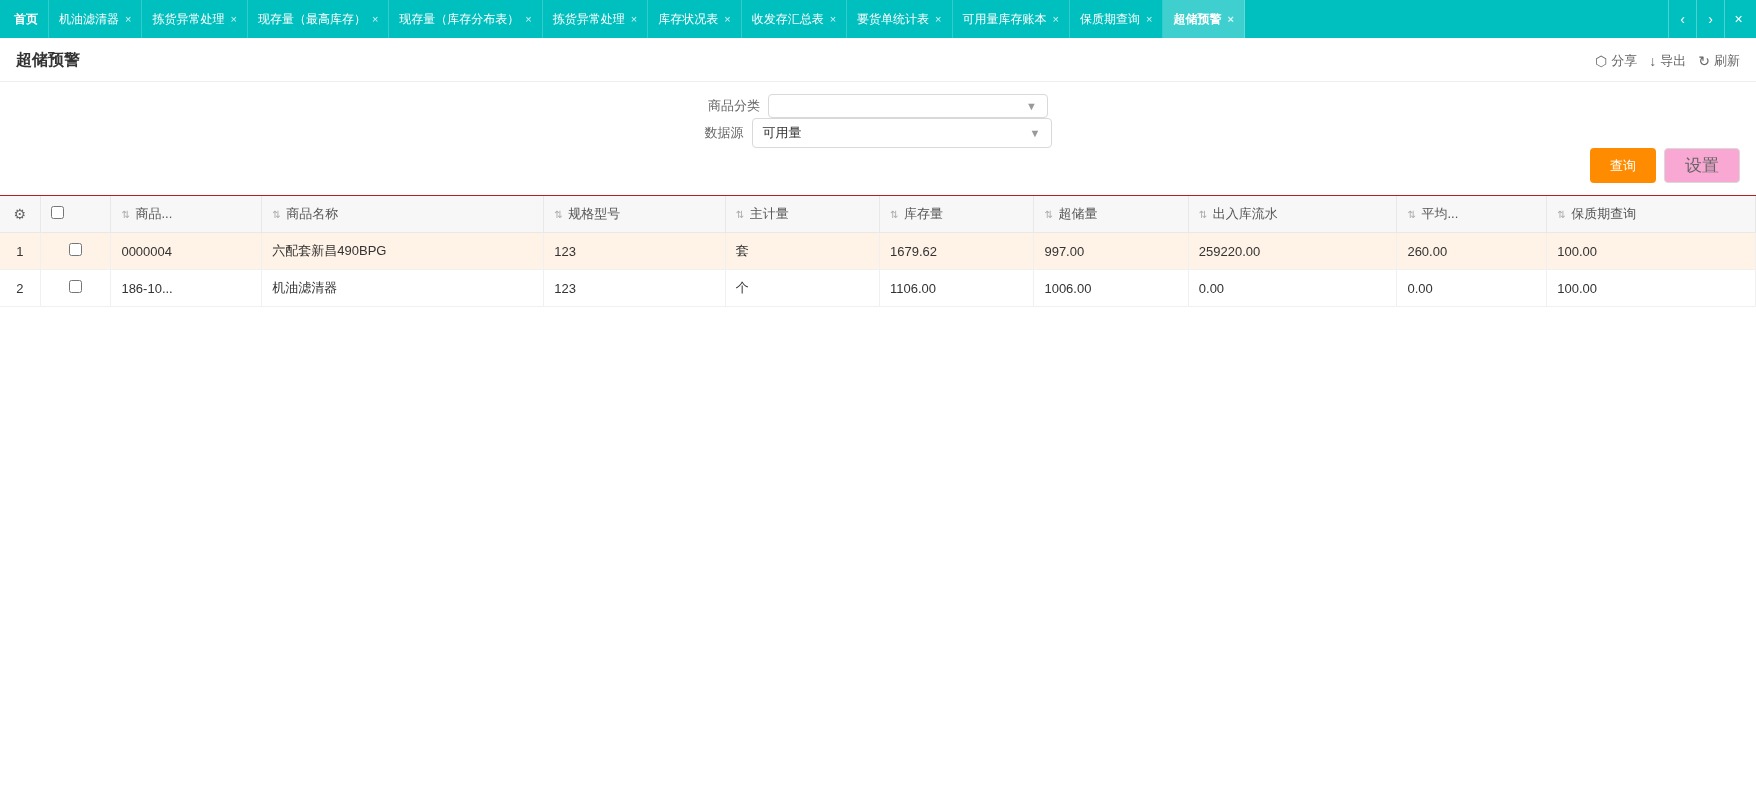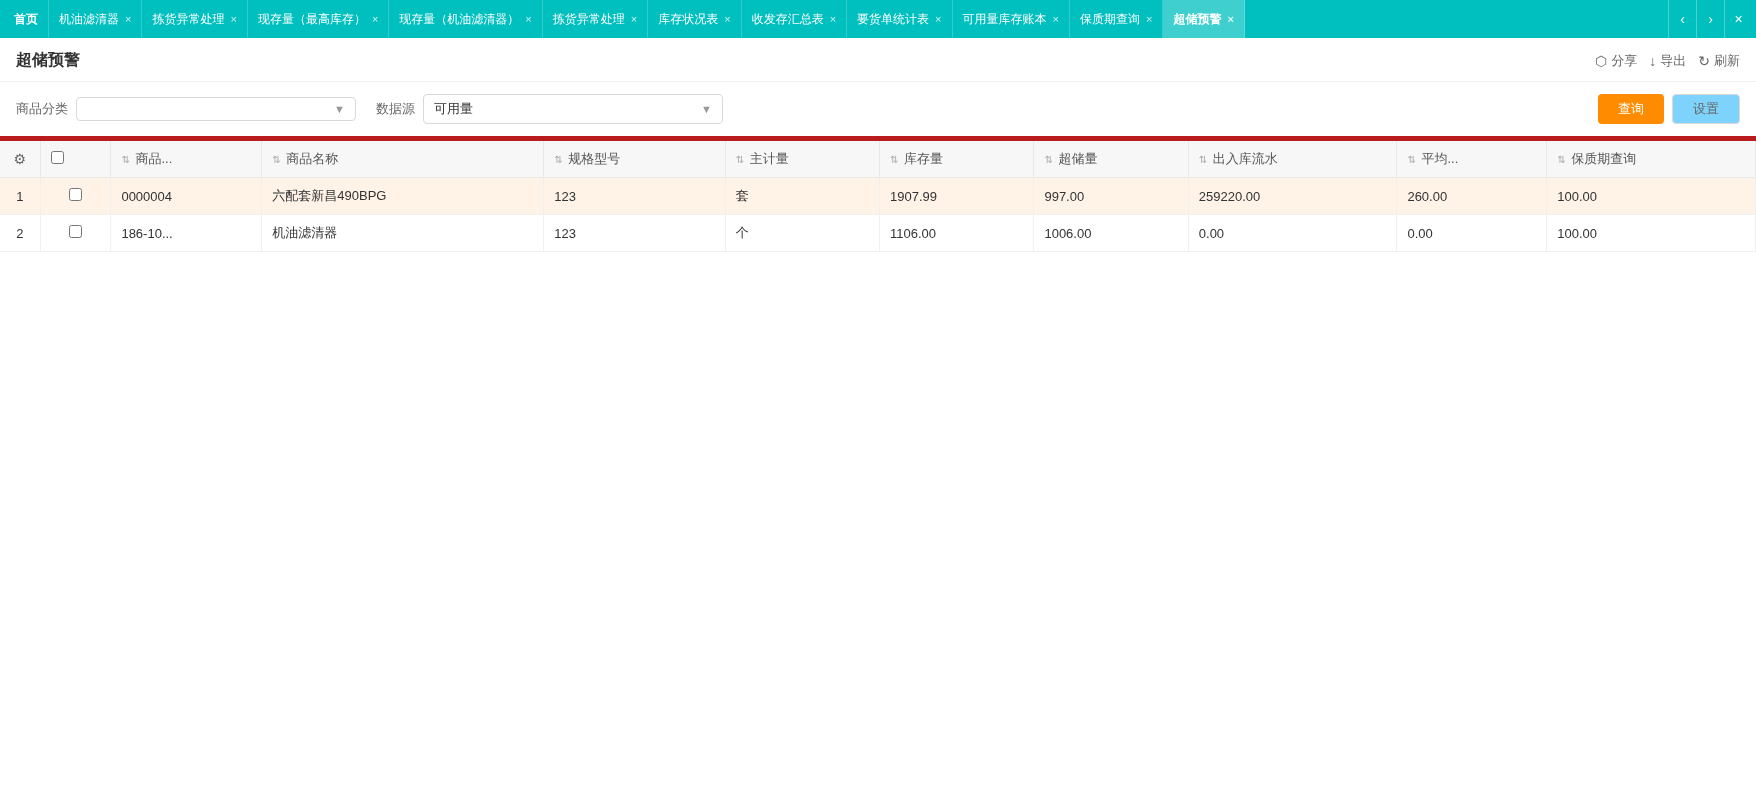--- a/index.html
+++ b/index.html
@@ -87,22 +87,22 @@
     }
     .header-action-icon {
       font-size: 14px;
     }
 
     
     .filter-area {
       display: flex;
       align-items: center;
       padding: 12px 16px;
-      gap: 20px;
-      border-bottom: 5px solid #b91c1c;
+      border-bottom: 1px solid #b91c1c;
+      flex-direction: column;
     }
     .filter-item {
       display: flex;
       align-items: center;
       gap: 8px;
     }
     .filter-label {
       color: #666;
       font-size: 13px;
       white-space: nowrap;
@@ -139,26 +139,26 @@
     .btn-query {
       background: #ff8c00;
       color: #fff;
       border: none;
       border-radius: 4px;
       padding: 6px 20px;
       font-size: 13px;
       cursor: pointer;
     }
     .btn-settings {
-      background: #7dd3fc;
+      background: #f9a8d4;
       color: #666;
       border: 1px solid #d9d9d9;
       border-radius: 4px;
       padding: 5px 20px;
-      font-size: 13px;
+      font-size: 17px;
       cursor: pointer;
     }
 
     
     .table-container {
       padding: 0;
     }
     .data-table {
       width: 100%;
       border-collapse: collapse;
@@ -237,21 +237,21 @@
   </div>
   <div class="nav-tab">
     <span>拣货异常处理</span>
     <span class="close-x">×</span>
   </div>
   <div class="nav-tab">
     <span>现存量（最高库存）</span>
     <span class="close-x">×</span>
   </div>
   <div class="nav-tab">
-    <span>现存量（机油滤清器）</span>
+    <span>现存量（库存分布表）</span>
     <span class="close-x">×</span>
   </div>
   <div class="nav-tab">
     <span>拣货异常处理</span>
     <span class="close-x">×</span>
   </div>
   <div class="nav-tab">
     <span>库存状况表</span>
     <span class="close-x">×</span>
   </div>
@@ -374,21 +374,21 @@
       <tbody>
         <tr class="highlighted">
           <td class="row-num">1</td>
           <td class="checkbox-cell">
             <input type="checkbox" style="">
           </td>
           <td>0000004</td>
           <td>六配套新昌490BPG</td>
           <td>123</td>
           <td>套</td>
-          <td>1907.99</td>
+          <td>1679.62</td>
           <td>997.00</td>
           <td>259220.00</td>
           <td>260.00</td>
           <td>100.00</td>
         </tr>
         <tr>
           <td class="row-num">2</td>
           <td class="checkbox-cell">
             <input type="checkbox" style="">
           </td>

